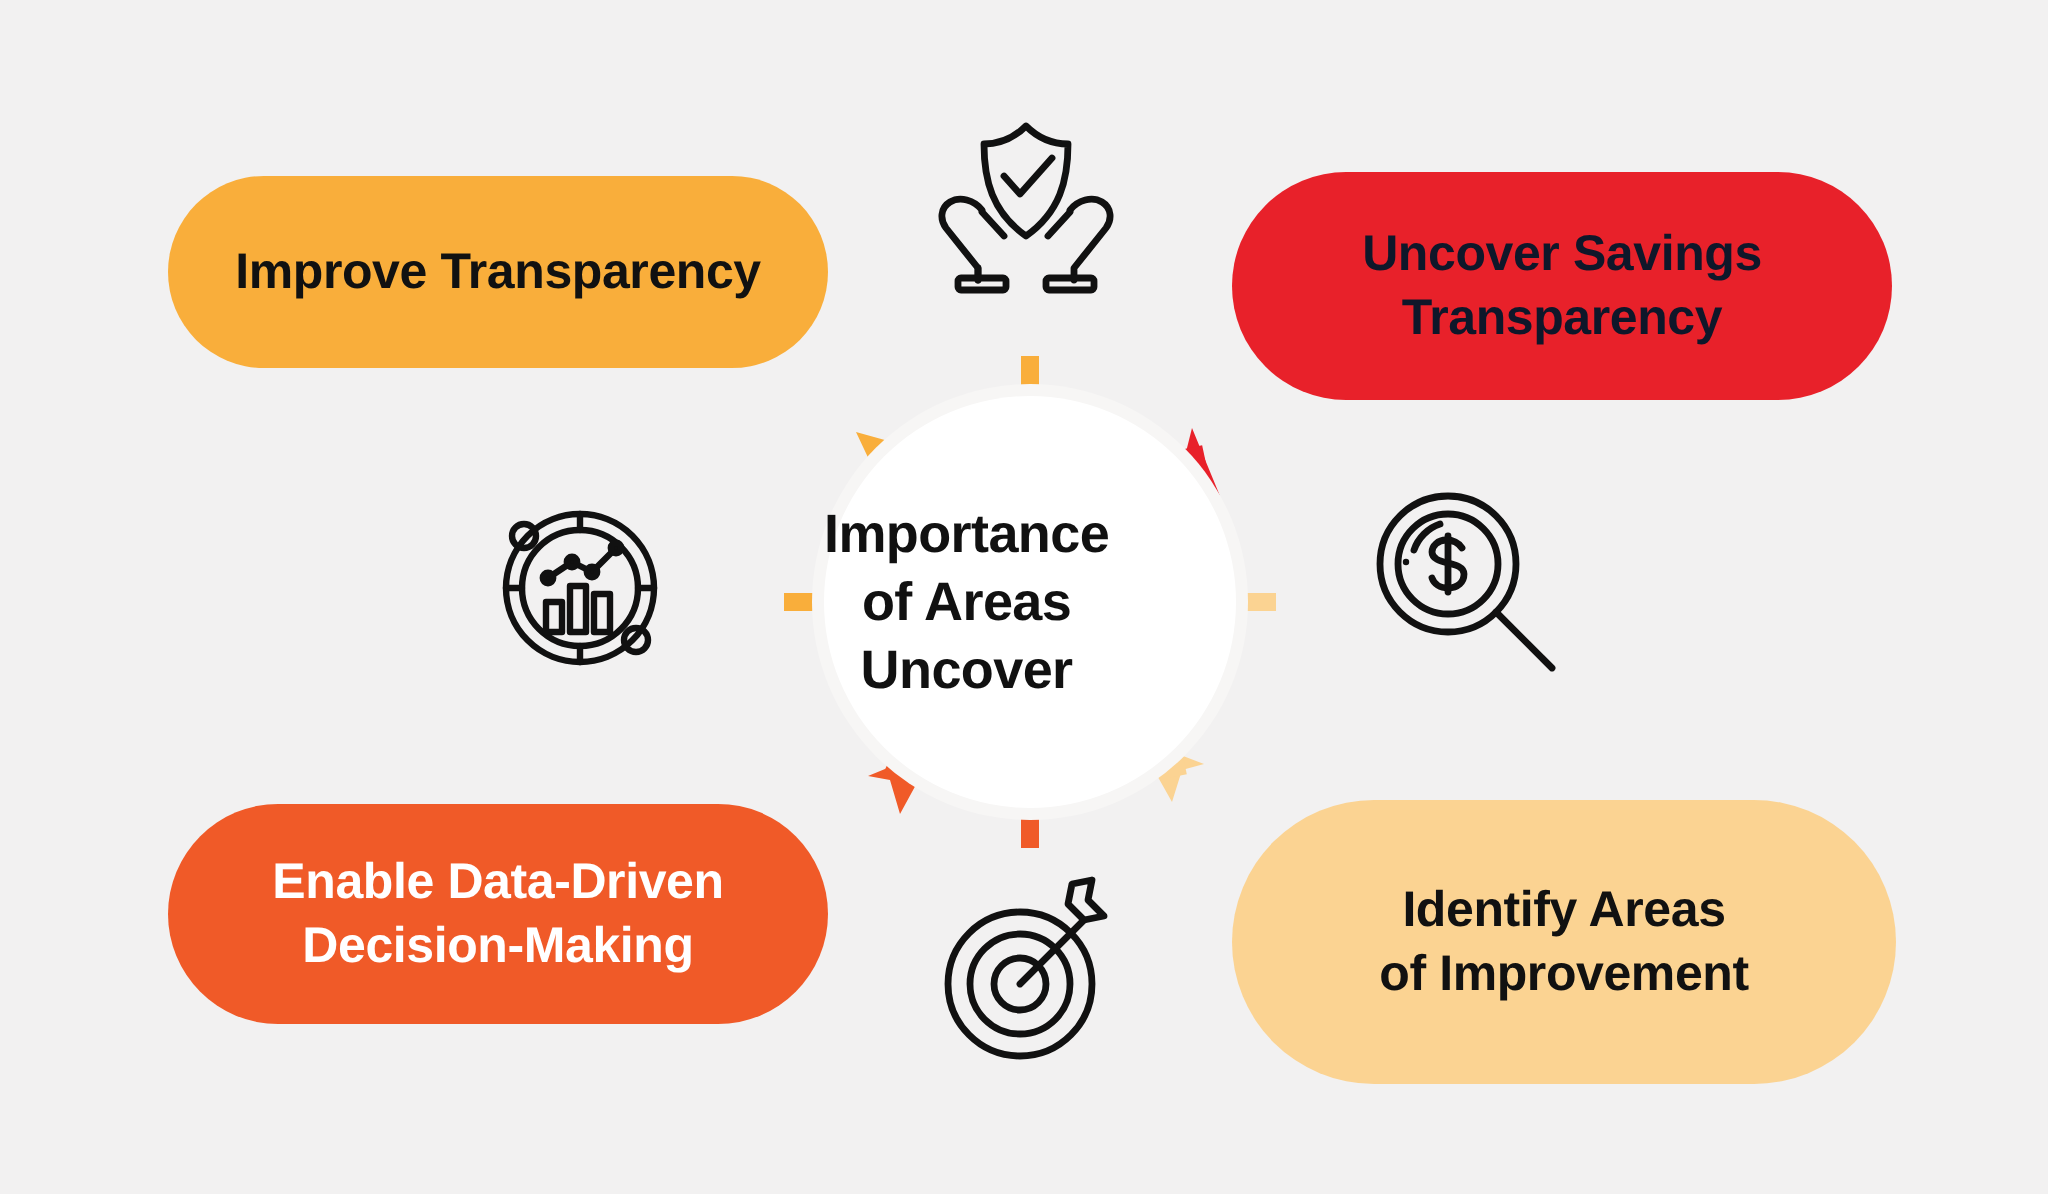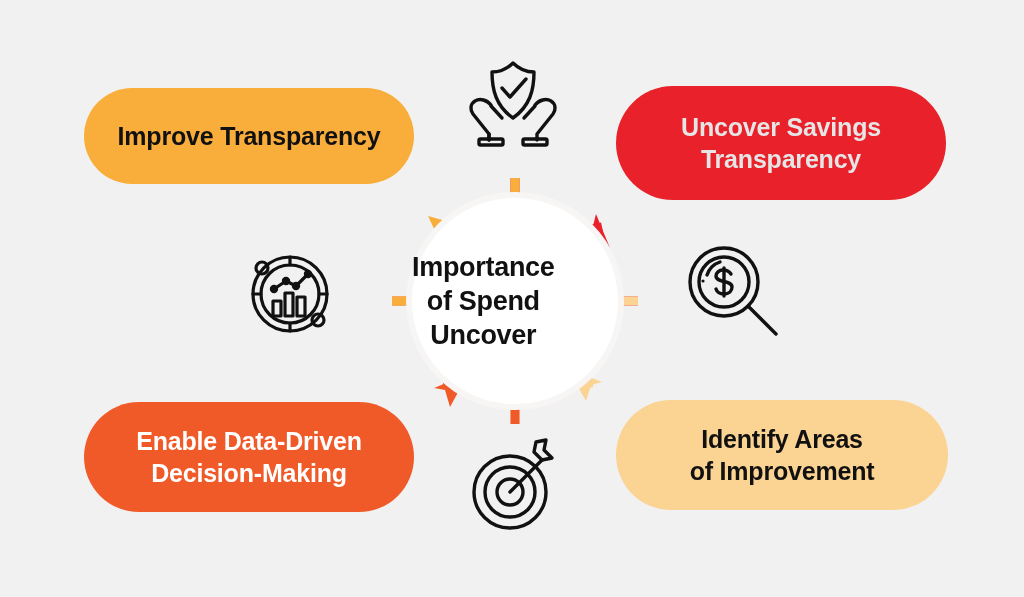--- a/index.html
+++ b/index.html
@@ -39,31 +39,31 @@
   #pill-transparency {
     left: 84px;  top: 88px;
     width: 330px; height: 96px;
     background: #f9ae3b;
     color: #111111;
   }
   #pill-savings {
     left: 616px; top: 86px;
     width: 330px; height: 114px;
     background: #e8212a;
-    color: #e5e5e5;
+    color: #0f172a;
   }
   #pill-datadriven {
     left: 84px;  top: 402px;
     width: 330px; height: 110px;
     background: #f05a28;
     color: #ffffff;
   }
   #pill-improvement {
     left: 616px; top: 400px;
-    width: 332px; height: 110px;
+    width: 332px; height: 142px;
     background: #fbd392;
     color: #111111;
   }
 
   
   #center-hub {
     position: absolute;
     left: 412px; top: 198px;
     width: 206px; height: 206px;
     border-radius: 50%;
@@ -134,21 +134,21 @@
     <g>
       <path d="M 22 145 L 42 145 A 103 103 0 0 1 145 42 L 145 22" fill="none" stroke="#f9ae3b" stroke-width="9" stroke-linecap="butt"></path>
       <polygon points="58,60 94,70 68,94 66,77" fill="#f9ae3b"></polygon>
       <path d="M 84 97 L 68 68" stroke="#f9ae3b" stroke-width="9" fill="none" stroke-linecap="butt"></path>
     </g>
   </svg>
 
   <div id="center-hub">
     <div id="center-title">
       <span>Importance</span>
-      <span>of Spend</span>
+      <span>of Areas</span>
       <span>Uncover</span>
     </div>
   </div>
 
   <div class="pill" id="pill-transparency">
     <div>
       <span>Improve Transparency</span>
     </div>
   </div>
 

